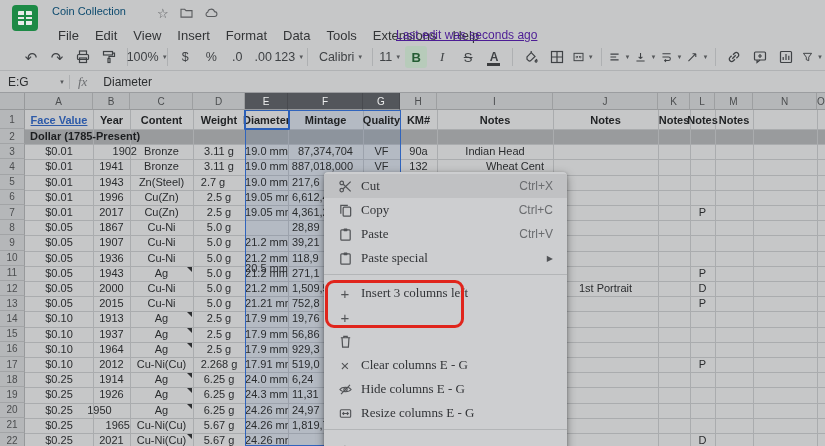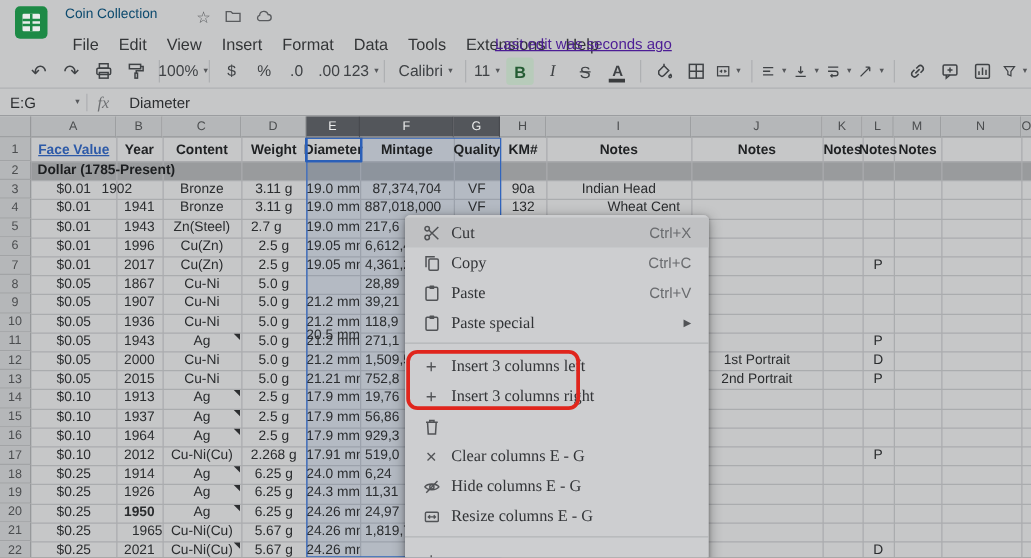--- a/index.html
+++ b/index.html
@@ -316,21 +316,21 @@
         <span>Notes</span>
       </div>
       <div class="hcell" style="left: 690px; top: 17px; width: 25px; height: 19px;">
         <span>Notes</span>
       </div>
       <div class="hcell" style="left: 715px; top: 17px; width: 38px; height: 19px;">
         <span>Notes</span>
       </div>
       <div class="section-label" style="left: 30px; top: 36px; width: 400px; height: 15.2px; line-height: 15.2px;">Dollar (1785-Present)</div>
       <div class="cell" style="left: 25px; top: 51.2px; width: 68px; height: 15.2px; line-height: 15.2px; text-align: center;">$0.01</div>
-      <div class="cell" style="left: 75px; top: 51.2px; width: 37px; height: 15.2px; line-height: 15.2px; text-align: center;">1902</div>
+      <div class="cell" style="left: 100px; top: 51.2px; width: 37px; height: 15.2px; line-height: 15.2px; text-align: right;">1902</div>
       <div class="cell" style="left: 130px; top: 51.2px; width: 63px; height: 15.2px; line-height: 15.2px; text-align: center;">Bronze</div>
       <div class="cell" style="left: 193px; top: 51.2px; width: 52px; height: 15.2px; line-height: 15.2px; text-align: center;">3.11 g</div>
       <div class="cell" style="left: 245px; top: 51.2px; width: 43px; height: 15.2px; line-height: 15.2px; text-align: center;">19.0 mm</div>
       <div class="cell" style="left: 288px; top: 51.2px; width: 75px; height: 15.2px; line-height: 15.2px; text-align: right; padding-right: 10px;">87,374,704</div>
       <div class="cell ovis" style="left: 363px; top: 51.2px; width: 37px; height: 15.2px; line-height: 15.2px; text-align: center;">VF</div>
       <div class="cell" style="left: 400px; top: 51.2px; width: 37px; height: 15.2px; line-height: 15.2px; text-align: center;">90a</div>
       <div class="cell" style="left: 437px; top: 51.2px; width: 116px; height: 15.2px; line-height: 15.2px; text-align: center;">Indian Head</div>
       <div class="cell" style="left: 25px; top: 66.4px; width: 68px; height: 15.2px; line-height: 15.2px; text-align: center;">$0.01</div>
       <div class="cell" style="left: 93px; top: 66.4px; width: 37px; height: 15.2px; line-height: 15.2px; text-align: center;">1941</div>
       <div class="cell" style="left: 130px; top: 66.4px; width: 63px; height: 15.2px; line-height: 15.2px; text-align: center;">Bronze</div>
@@ -392,21 +392,20 @@
       <div class="cell" style="left: 245px; top: 188px; width: 43px; height: 15.2px; line-height: 15.2px; text-align: center;">21.2 mm</div>
       <div class="cell" style="left: 288px; top: 188px; width: 75px; height: 15.2px; line-height: 15.2px; text-align: left; padding-left: 4px;">1,509,5</div>
       <div class="cell ovis" style="left: 553px; top: 188px; width: 105px; height: 15.2px; line-height: 15.2px; text-align: center;">1st Portrait</div>
       <div class="cell" style="left: 690px; top: 188px; width: 25px; height: 15.2px; line-height: 15.2px; text-align: center;">D</div>
       <div class="cell" style="left: 25px; top: 203.2px; width: 68px; height: 15.2px; line-height: 15.2px; text-align: center;">$0.05</div>
       <div class="cell" style="left: 93px; top: 203.2px; width: 37px; height: 15.2px; line-height: 15.2px; text-align: center;">2015</div>
       <div class="cell" style="left: 130px; top: 203.2px; width: 63px; height: 15.2px; line-height: 15.2px; text-align: center;">Cu-Ni</div>
       <div class="cell" style="left: 193px; top: 203.2px; width: 52px; height: 15.2px; line-height: 15.2px; text-align: center;">5.0 g</div>
       <div class="cell" style="left: 245px; top: 203.2px; width: 43px; height: 15.2px; line-height: 15.2px; text-align: center;">21.21 mm</div>
       <div class="cell" style="left: 288px; top: 203.2px; width: 75px; height: 15.2px; line-height: 15.2px; text-align: left; padding-left: 4px;">752,8</div>
-      <div class="cell ovis" style="left: 553px; top: 203.2px; width: 105px; height: 15.2px; line-height: 15.2px; text-align: center;">2nd Portrait</div>
       <div class="cell" style="left: 690px; top: 203.2px; width: 25px; height: 15.2px; line-height: 15.2px; text-align: center;">P</div>
       <div class="cell" style="left: 25px; top: 218.4px; width: 68px; height: 15.2px; line-height: 15.2px; text-align: center;">$0.10</div>
       <div class="cell" style="left: 93px; top: 218.4px; width: 37px; height: 15.2px; line-height: 15.2px; text-align: center;">1913</div>
       <div class="cell" style="left: 130px; top: 218.4px; width: 63px; height: 15.2px; line-height: 15.2px; text-align: center;">Ag</div>
       <div class="cell" style="left: 193px; top: 218.4px; width: 52px; height: 15.2px; line-height: 15.2px; text-align: center;">2.5 g</div>
       <div class="cell" style="left: 245px; top: 218.4px; width: 43px; height: 15.2px; line-height: 15.2px; text-align: center;">17.9 mm</div>
       <div class="cell" style="left: 288px; top: 218.4px; width: 75px; height: 15.2px; line-height: 15.2px; text-align: left; padding-left: 4px;">19,76</div>
       <div class="note-marker" style="left: 187px; top: 219.4px;"></div>
       <div class="cell" style="left: 25px; top: 233.6px; width: 68px; height: 15.2px; line-height: 15.2px; text-align: center;">$0.10</div>
       <div class="cell" style="left: 93px; top: 233.6px; width: 37px; height: 15.2px; line-height: 15.2px; text-align: center;">1937</div>
@@ -437,21 +436,21 @@
       <div class="cell" style="left: 288px; top: 279.2px; width: 75px; height: 15.2px; line-height: 15.2px; text-align: left; padding-left: 4px;">6,24</div>
       <div class="note-marker" style="left: 187px; top: 280.2px;"></div>
       <div class="cell" style="left: 25px; top: 294.4px; width: 68px; height: 15.2px; line-height: 15.2px; text-align: center;">$0.25</div>
       <div class="cell" style="left: 93px; top: 294.4px; width: 37px; height: 15.2px; line-height: 15.2px; text-align: center;">1926</div>
       <div class="cell" style="left: 130px; top: 294.4px; width: 63px; height: 15.2px; line-height: 15.2px; text-align: center;">Ag</div>
       <div class="cell" style="left: 193px; top: 294.4px; width: 52px; height: 15.2px; line-height: 15.2px; text-align: center;">6.25 g</div>
       <div class="cell" style="left: 245px; top: 294.4px; width: 43px; height: 15.2px; line-height: 15.2px; text-align: center;">24.3 mm</div>
       <div class="cell" style="left: 288px; top: 294.4px; width: 75px; height: 15.2px; line-height: 15.2px; text-align: left; padding-left: 4px;">11,31</div>
       <div class="note-marker" style="left: 187px; top: 295.4px;"></div>
       <div class="cell" style="left: 25px; top: 309.6px; width: 68px; height: 15.2px; line-height: 15.2px; text-align: center;">$0.25</div>
-      <div class="cell" style="left: 93px; top: 309.6px; width: 37px; height: 15.2px; line-height: 15.2px; text-align: center; font-weight: bold;">1950</div>
+      <div class="cell" style="left: 81px; top: 309.6px; width: 37px; height: 15.2px; line-height: 15.2px; text-align: center;">1950</div>
       <div class="cell" style="left: 130px; top: 309.6px; width: 63px; height: 15.2px; line-height: 15.2px; text-align: center;">Ag</div>
       <div class="cell" style="left: 193px; top: 309.6px; width: 52px; height: 15.2px; line-height: 15.2px; text-align: center;">6.25 g</div>
       <div class="cell" style="left: 245px; top: 309.6px; width: 43px; height: 15.2px; line-height: 15.2px; text-align: center;">24.26 mm</div>
       <div class="cell" style="left: 288px; top: 309.6px; width: 75px; height: 15.2px; line-height: 15.2px; text-align: left; padding-left: 4px;">24,97</div>
       <div class="note-marker" style="left: 187px; top: 310.6px;"></div>
       <div class="cell" style="left: 25px; top: 324.8px; width: 68px; height: 15.2px; line-height: 15.2px; text-align: center;">$0.25</div>
       <div class="cell" style="left: 93px; top: 324.8px; width: 37px; height: 15.2px; line-height: 15.2px; text-align: right;">1965</div>
       <div class="cell" style="left: 130px; top: 324.8px; width: 63px; height: 15.2px; line-height: 15.2px; text-align: center;">Cu-Ni(Cu)</div>
       <div class="cell" style="left: 193px; top: 324.8px; width: 52px; height: 15.2px; line-height: 15.2px; text-align: center;">5.67 g</div>
       <div class="cell" style="left: 245px; top: 324.8px; width: 43px; height: 15.2px; line-height: 15.2px; text-align: center;">24.26 mm</div>
@@ -551,21 +550,20 @@
       <div class="ctx-item">
         <span class="ctx-ic">
           <span style="font-size:15px;color:#515356;line-height:1;">+</span>
         </span>
         <span class="ctx-label">Insert 3 columns left</span>
       </div>
       <div class="ctx-item">
         <span class="ctx-ic">
           <span style="font-size:15px;color:#515356;line-height:1;">+</span>
         </span>
-        <span class="ctx-label">Insert 3 columns right</span>
       </div>
       <div class="ctx-item">
         <span class="ctx-ic">
           <svg width="15" height="15" viewBox="0 0 16 16" fill="none" stroke="#515356" stroke-width="1.3">
             <path d="M3 4 h10 M6.2 4 V2.5 h3.6 V4"></path>
             <path d="M4.3 4 l.6 10 h6.2 l.6 -10"></path>
           </svg>
         </span>
       </div>
       <div class="ctx-item">

